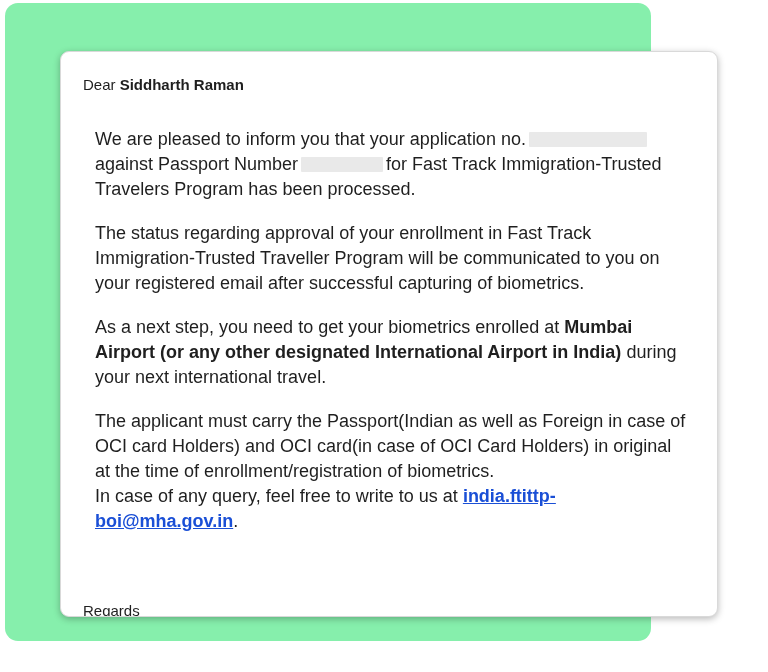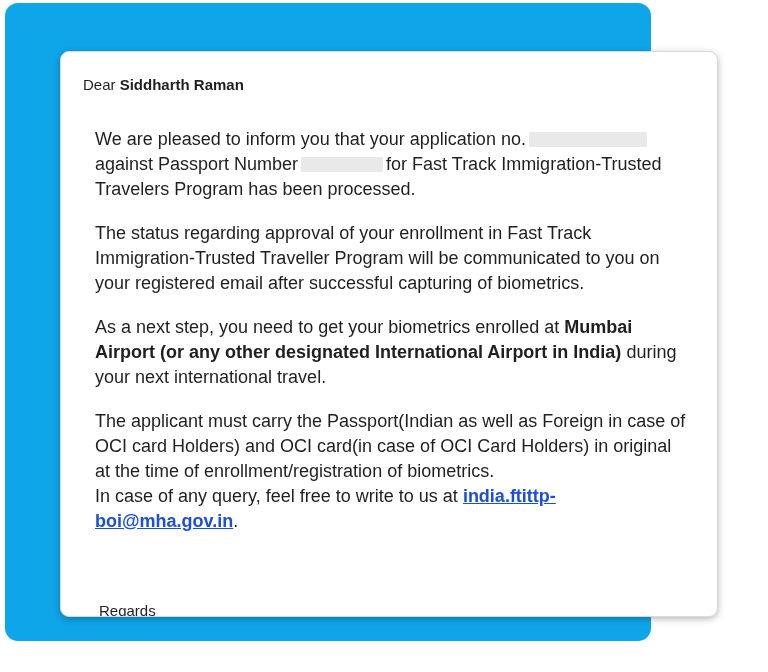--- a/index.html
+++ b/index.html
@@ -14,21 +14,21 @@
     font-family: "Liberation Sans", sans-serif;
   }
 
   
   #backdrop {
     position: absolute;
     left: 5px;
     top: 3px;
     width: 646px;
     height: 638px;
-    background: #0ea5e9;
+    background: #86efac;
     border-radius: 13px;
     box-sizing: border-box;
   }
 
   
   #email-card {
     position: absolute;
     left: 55px;
     top: 48px;
     width: 658px;
@@ -93,21 +93,21 @@
     margin: 0 3px;
   }
 
   a.email-link {
     color: #1a4fd6;
     font-weight: 700;
     text-decoration: underline;
   }
 
   .signoff {
-    margin: 16px;
+    margin: 0;
     padding-top: 45px;
     font-size: 15px;
     line-height: 25px;
     color: #1f1f1f;
   }
   .signoff div {
     font-size: 15px;
     line-height: 25px;
   }
 </style>

